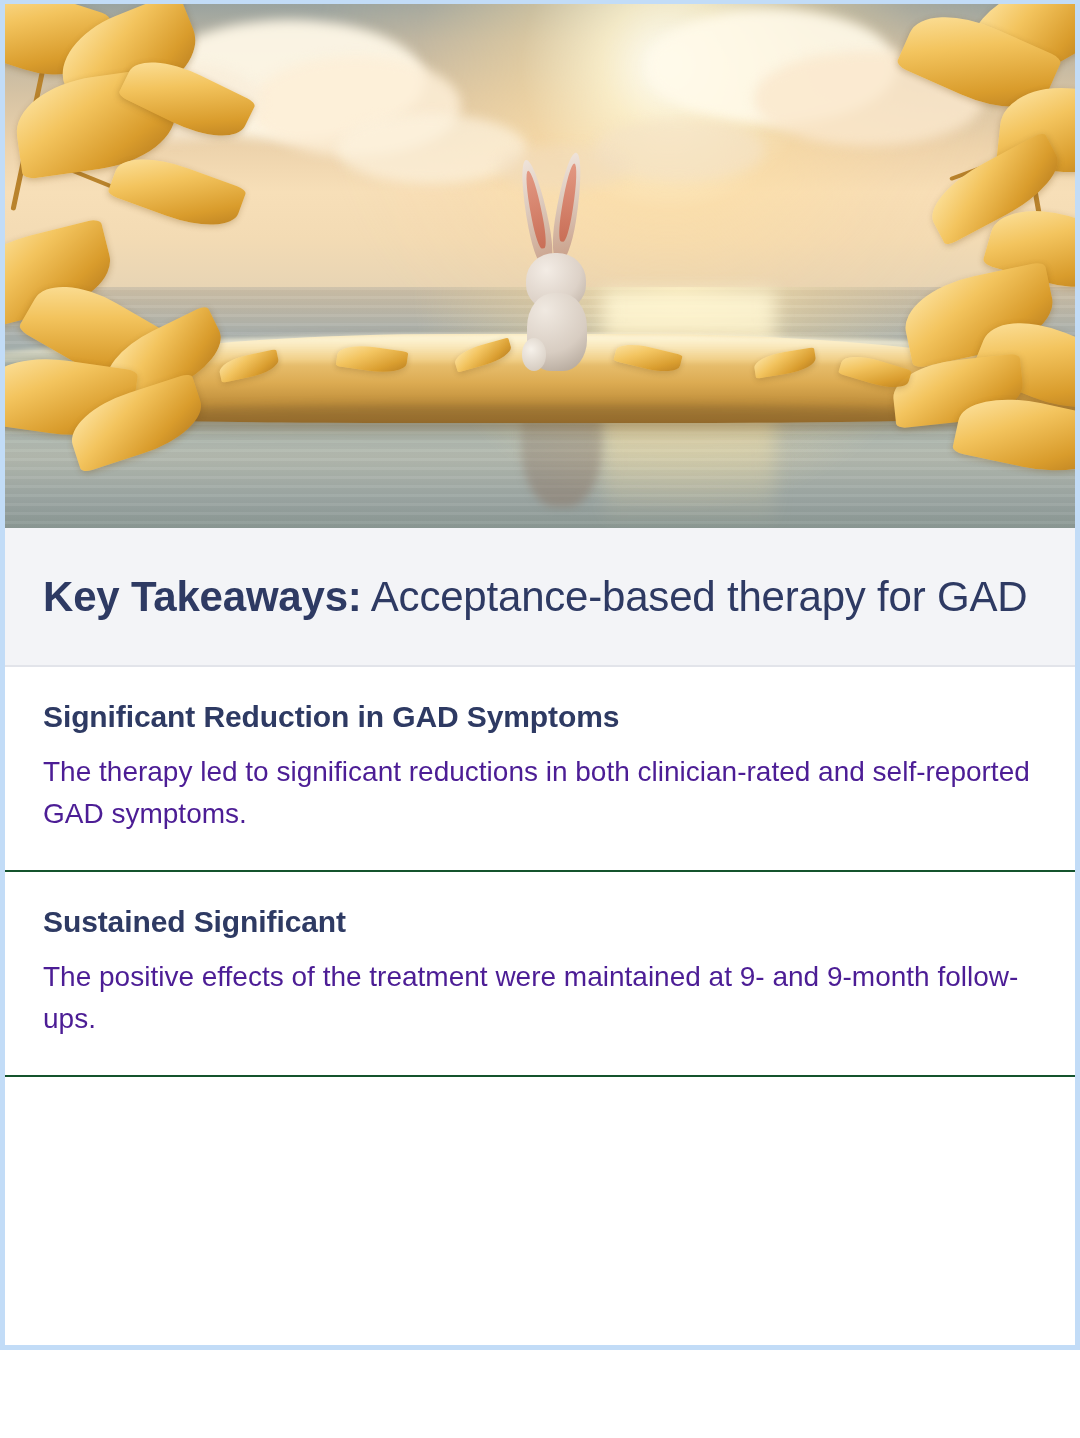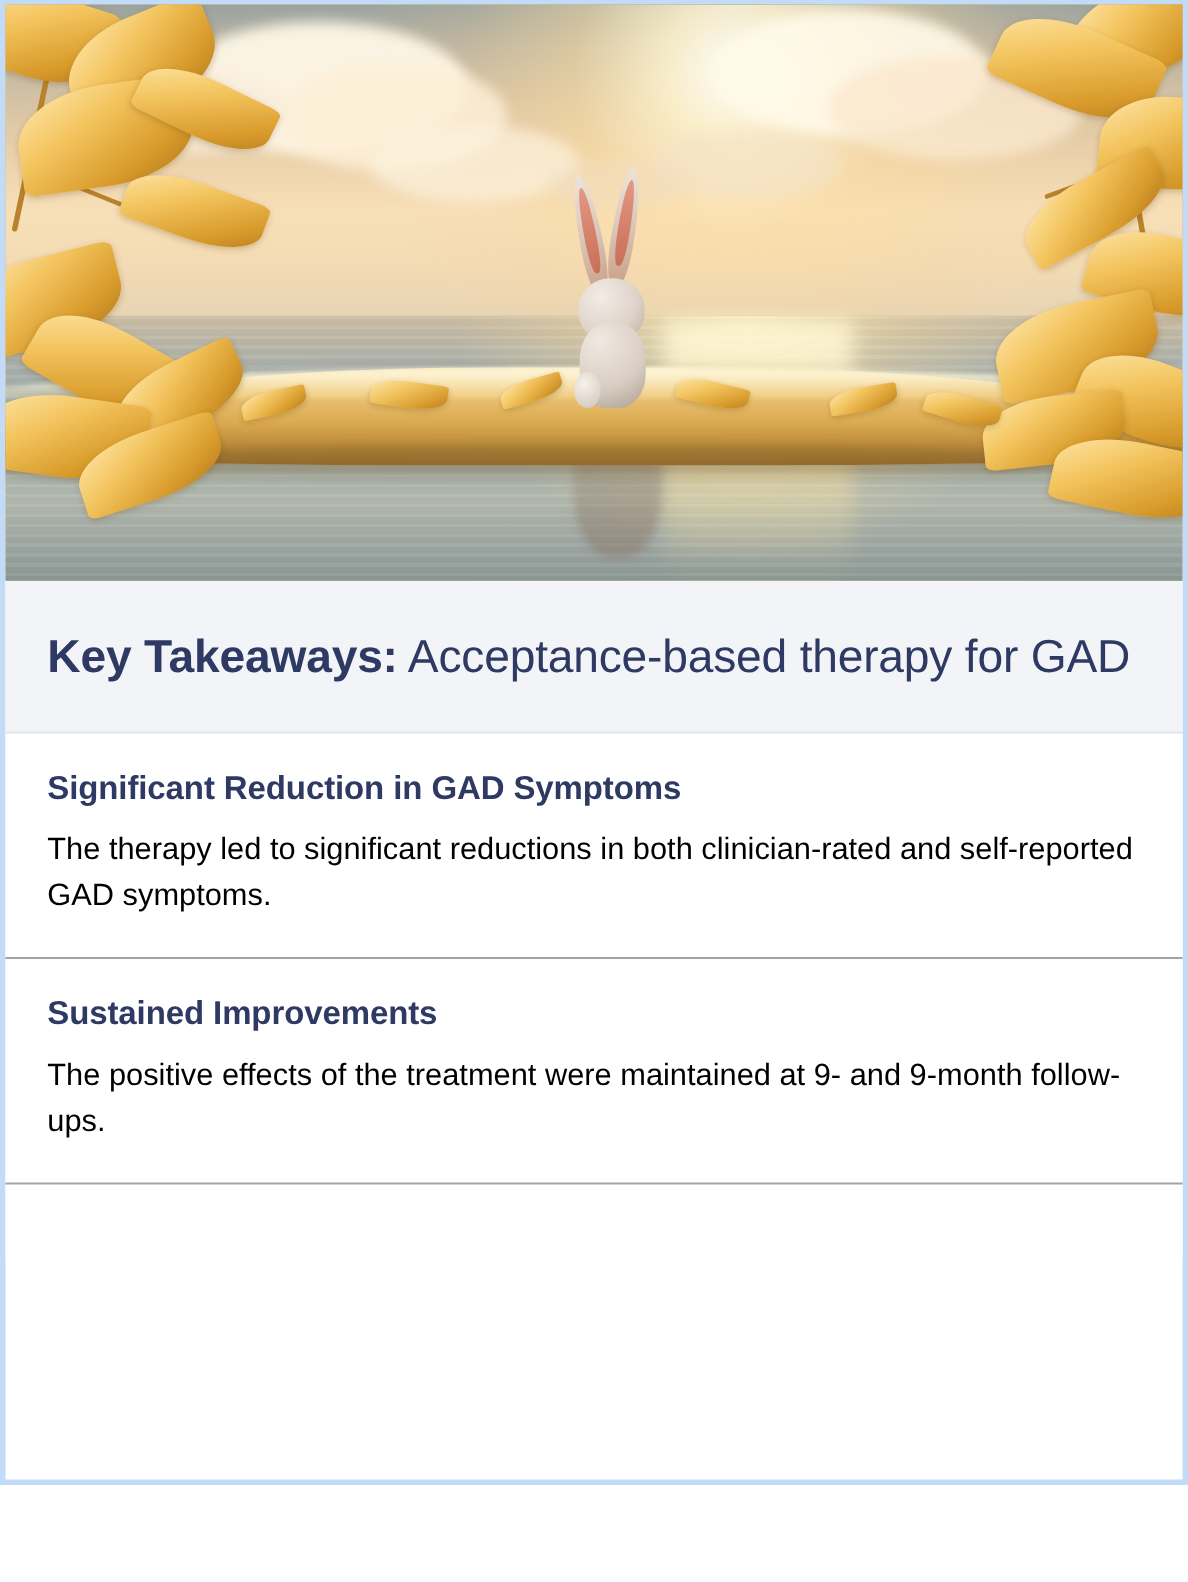--- a/index.html
+++ b/index.html
@@ -167,35 +167,35 @@
     color:#2e3a63;
     font-weight:400;
     letter-spacing:-0.2px;
   }
   .kt-title .lead { font-weight:700; }
 
   
   .kt-list { display:flex; flex-direction:column; }
   .kt-item {
     padding:33px 38px 34px 38px;
-    border-bottom:2px solid #a3a3a3;
+    border-bottom:2px solid #14532d;
     background:#ffffff;
   }
   .kt-item:last-child { border-bottom:none; }
   .kt-item-title {
     font-size:30px;
     font-weight:700;
     color:#2e3a63;
     margin-bottom:17px;
     letter-spacing:-0.1px;
   }
   .kt-item-desc {
     font-size:28px;
     line-height:1.52;
-    color:#000000;
+    color:#4c1d95;
     font-weight:400;
   }
 </style>
 </head>
 <body>
 
 <div class="card">
 
   <div class="hero">
     <div class="hero-scene">
@@ -271,21 +271,21 @@
   </div>
 
   <div class="kt-list">
 
     <div class="kt-item">
       <div class="kt-item-title">Significant Reduction in GAD Symptoms</div>
       <div class="kt-item-desc">The therapy led to significant reductions in both clinician-rated and self-reported GAD symptoms.</div>
     </div>
 
     <div class="kt-item">
-      <div class="kt-item-title">Sustained Improvements</div>
+      <div class="kt-item-title">Sustained Significant</div>
       <div class="kt-item-desc">The positive effects of the treatment were maintained at 9- and 9-month follow-ups.</div>
     </div>
 
     <div class="kt-item">
     </div>
 
   </div>
 </div>
 
 </body></html>

